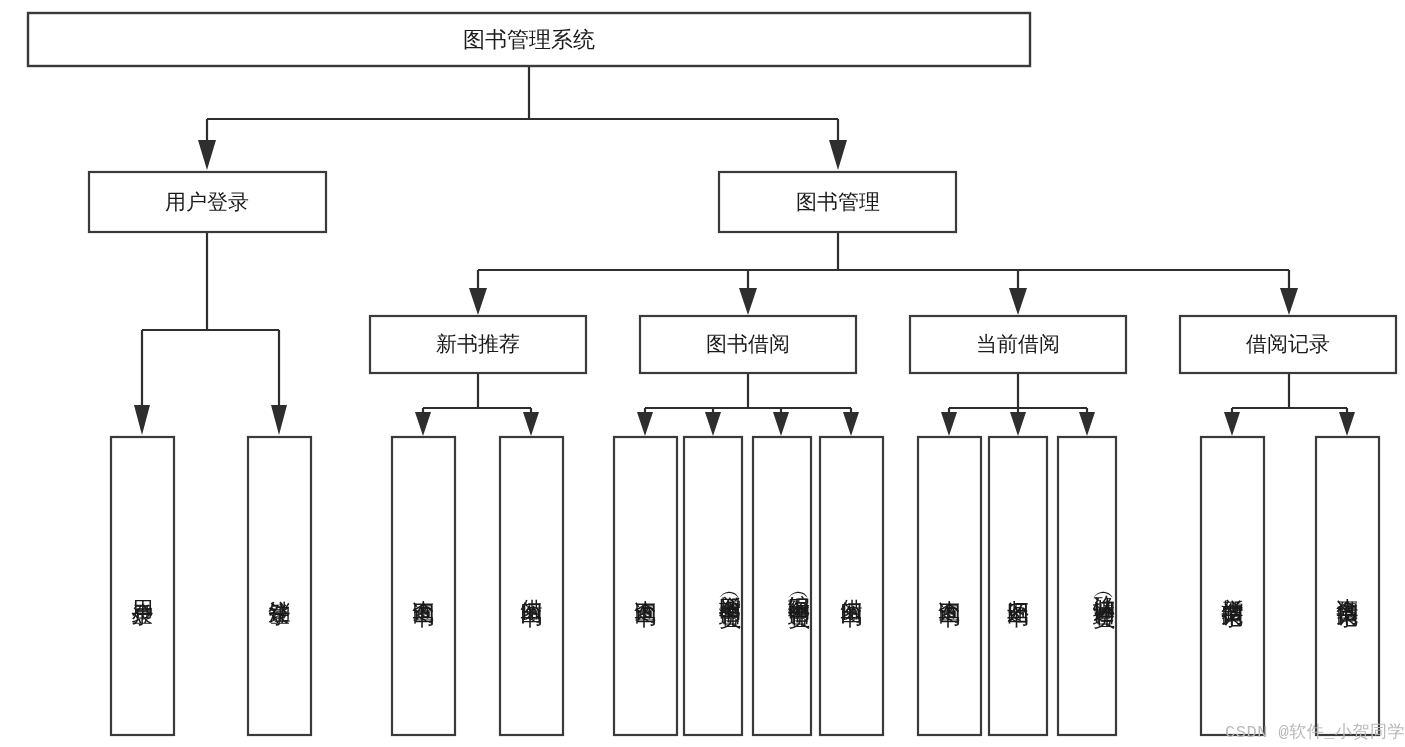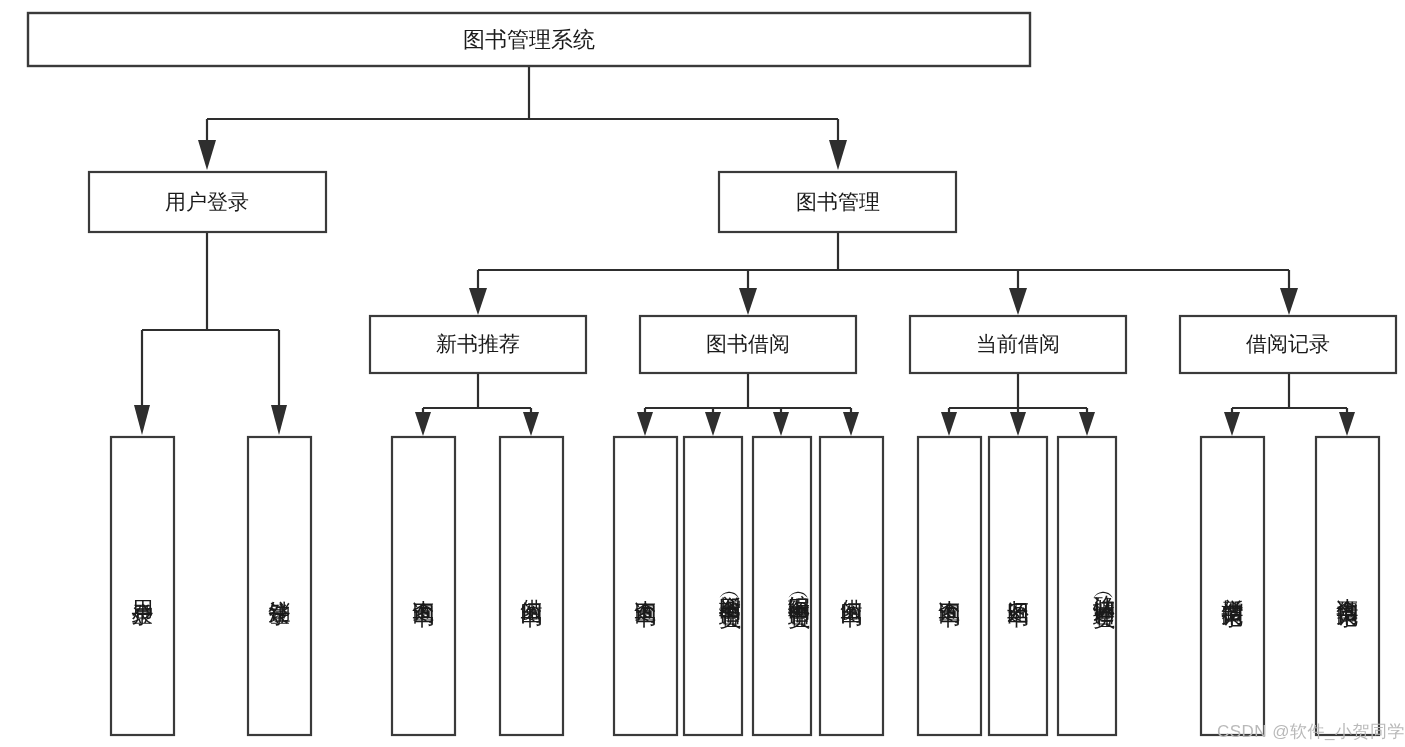--- a/index.html
+++ b/index.html
@@ -71,21 +71,21 @@
     justify-content: center;
     text-align: center;
     white-space: nowrap;
     pointer-events: none;
     user-select: none;
   }
   #watermark {
     position: absolute;
     right: 8px;
     bottom: 4px;
-    font-family: Liberation Sans, sans-serif;
+    font-family: Liberation Mono, monospace;
     font-size: 17px;
     color: #b9b9b9;
     letter-spacing: 0.5px;
     white-space: nowrap;
     user-select: none;
   }
 </style>
 </head>
 <body>
 

